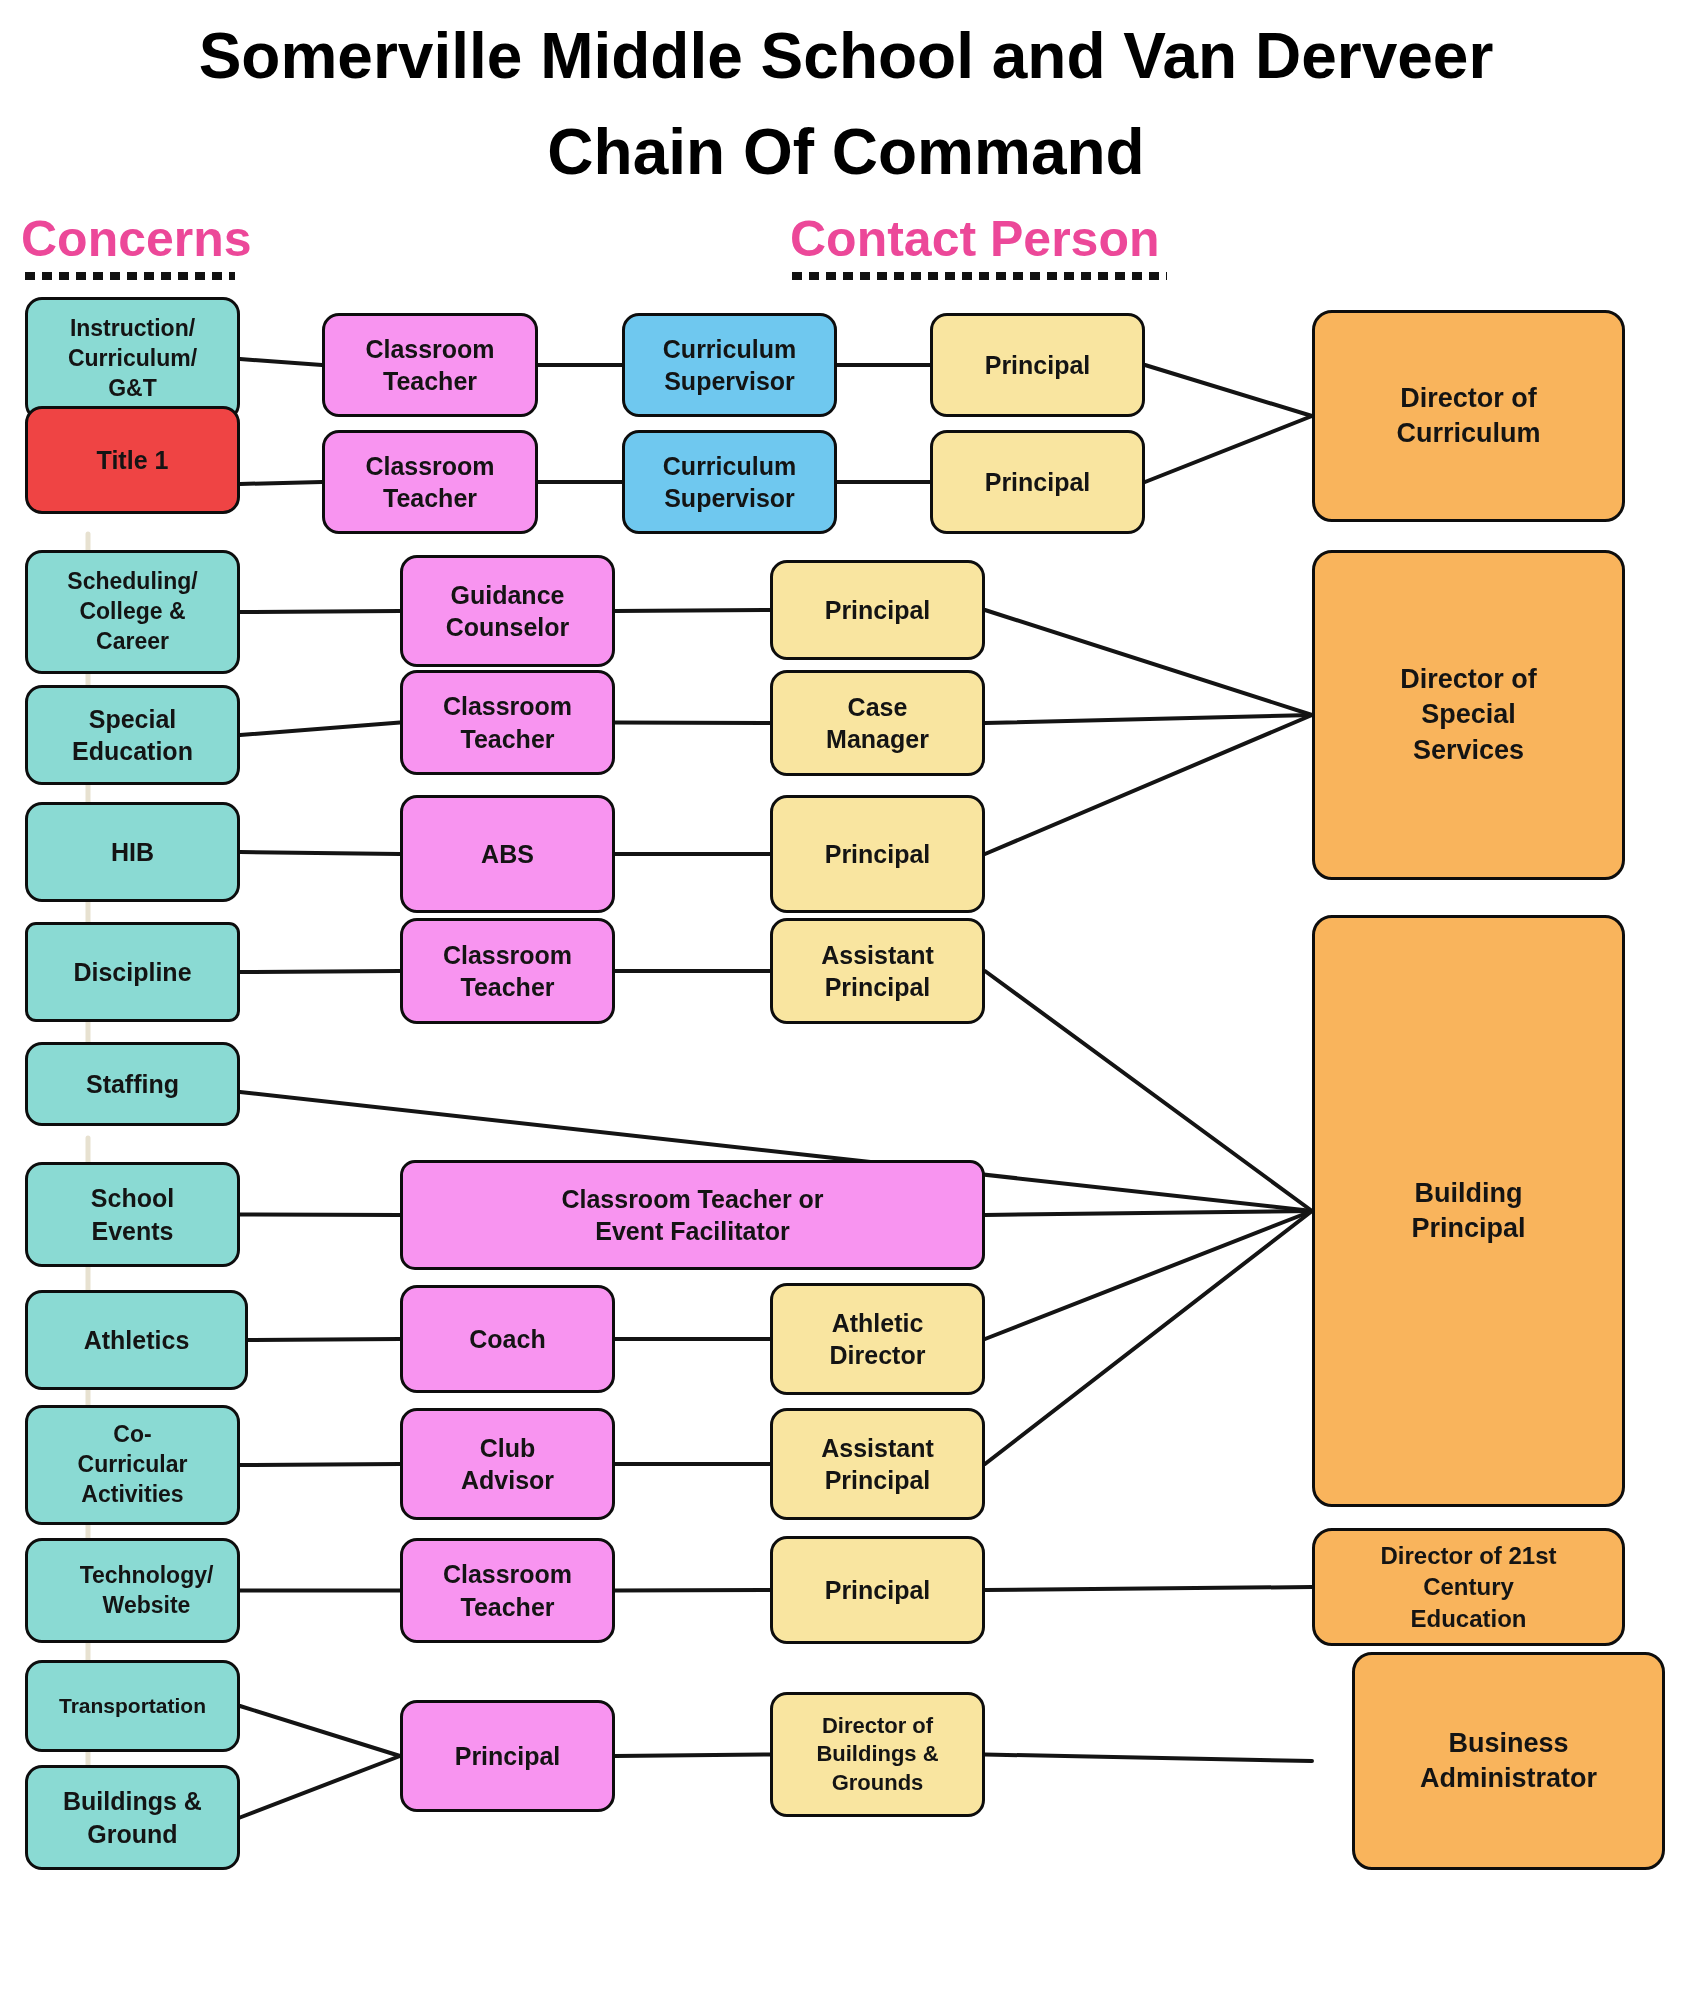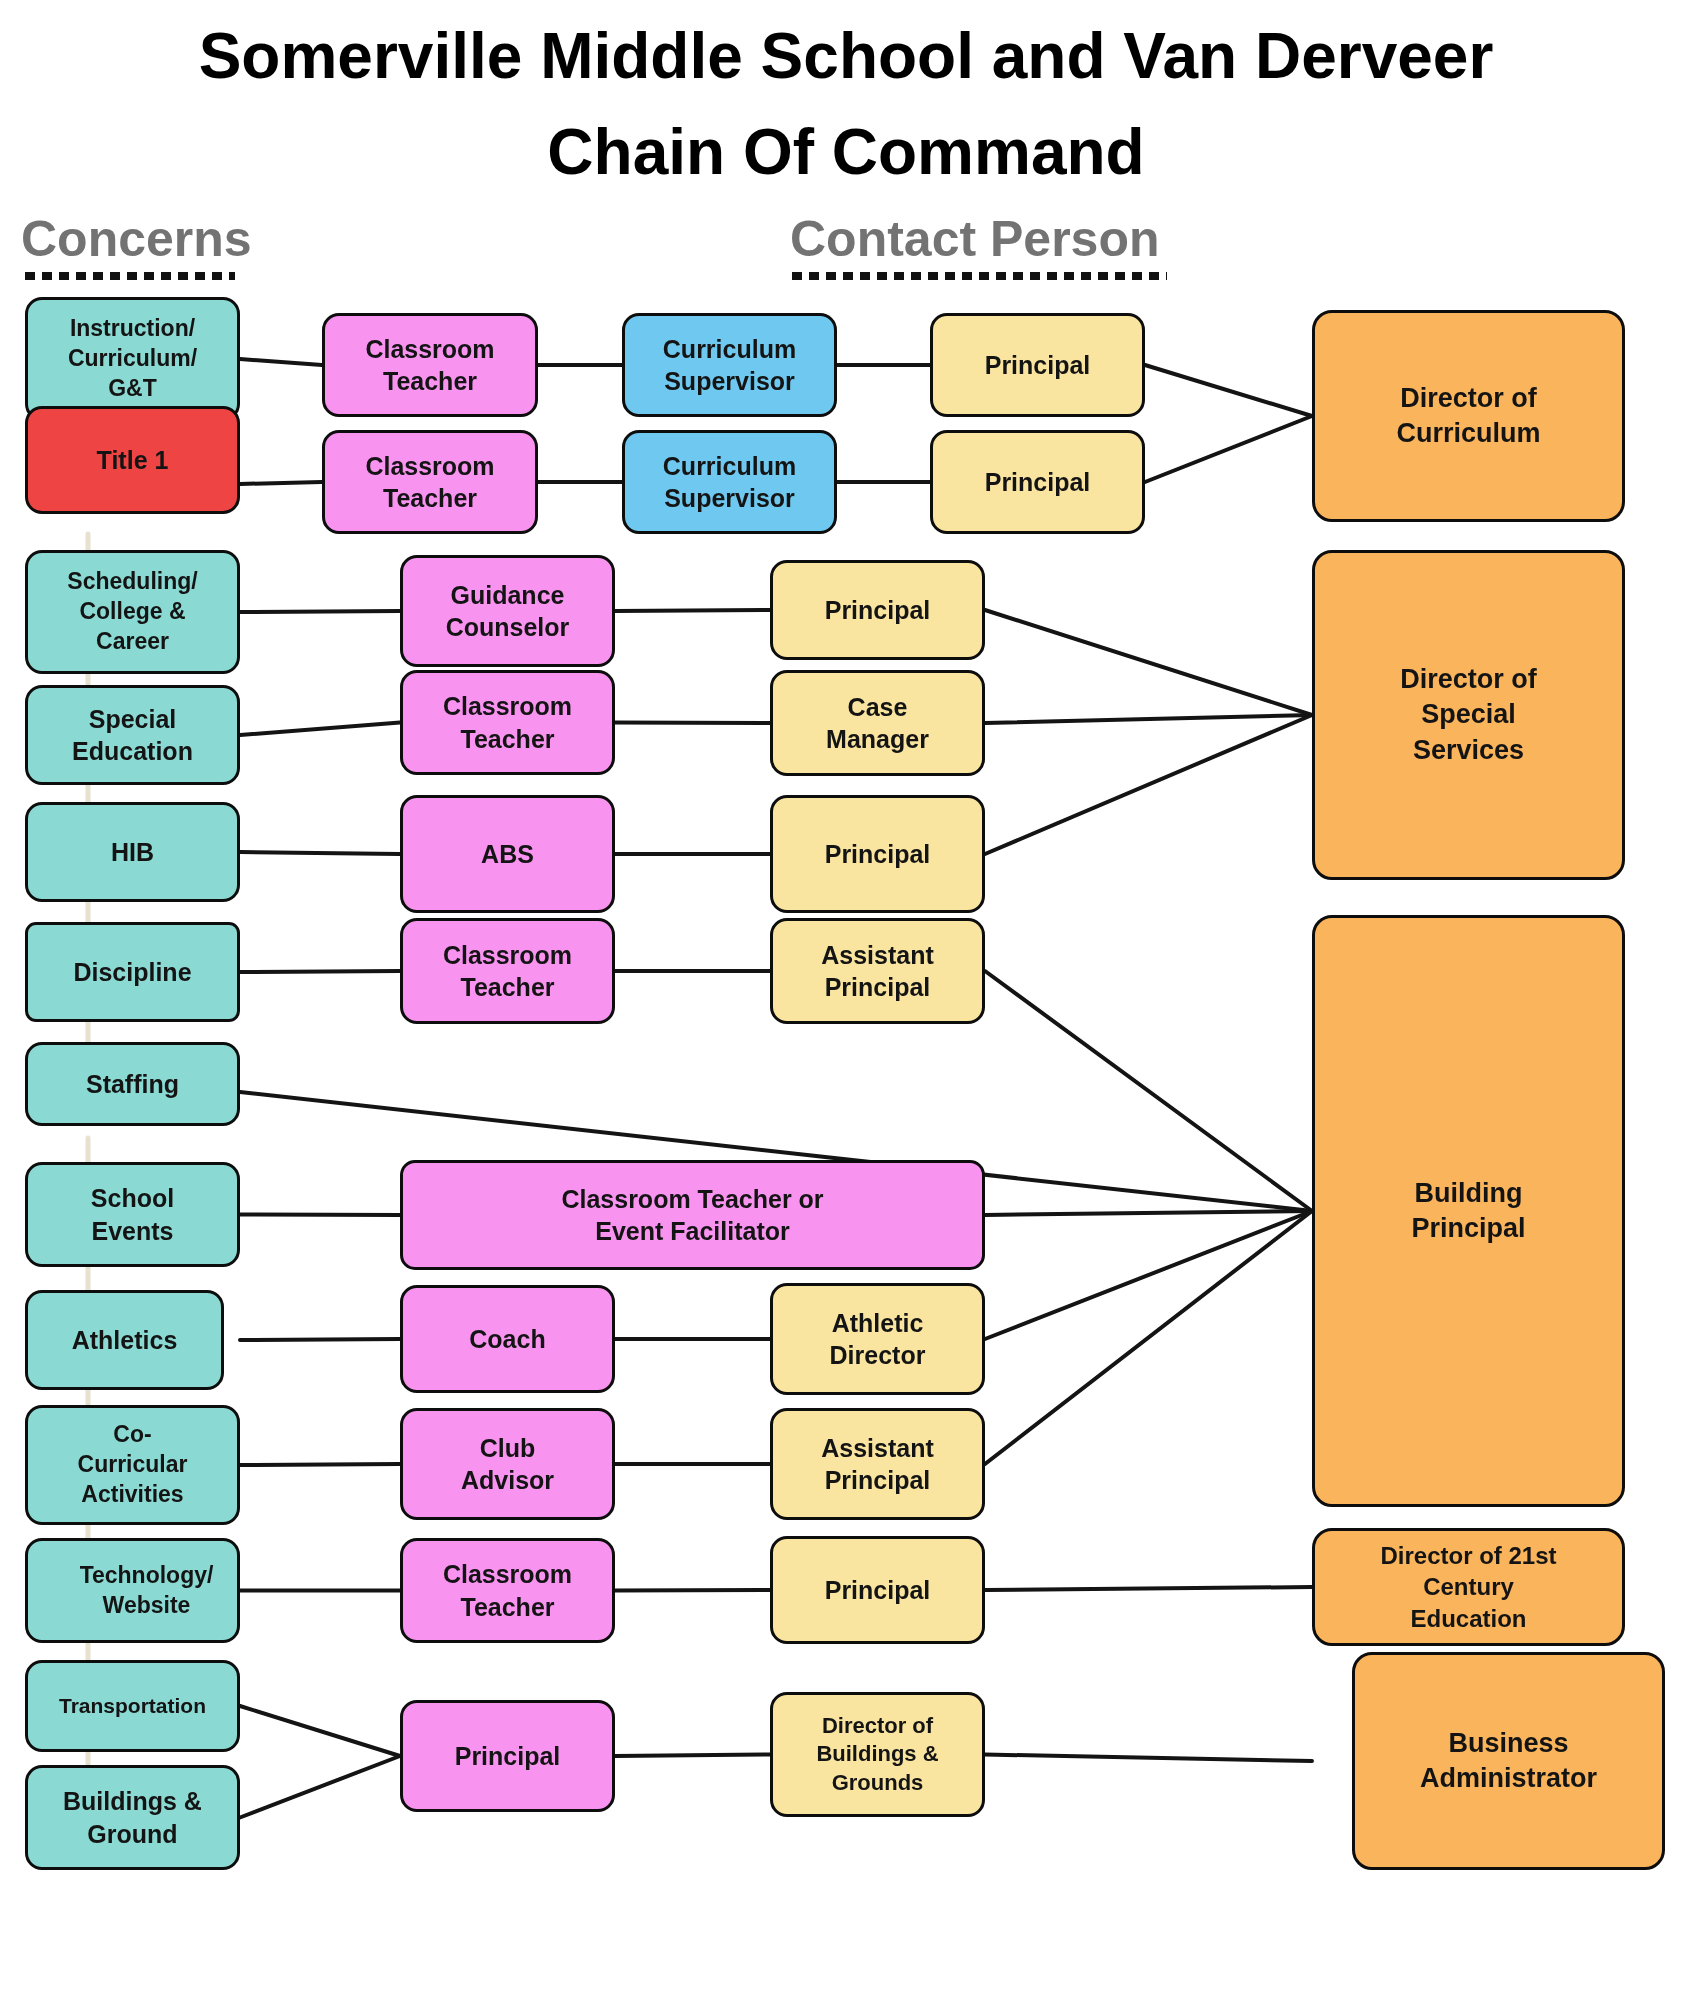--- a/index.html
+++ b/index.html
@@ -12,21 +12,21 @@
     position:absolute;z-index:2;display:flex;align-items:center;justify-content:center;
     text-align:center;white-space:pre-line;font-weight:700;font-size:25px;line-height:1.3;
     color:#141414;border:3.5px solid #0d0d0d;border-radius:17px;box-sizing:border-box;padding:4px;
   }
   .node.orange{font-size:27px;border-radius:20px;}
   .node.wide{border-radius:15px;}
   .title{
     position:absolute;left:0;top:8px;width:1692px;z-index:2;text-align:center;
     font-weight:700;font-size:64px;line-height:1.5;color:#000;letter-spacing:0px;
   }
-  .col-header{position:absolute;z-index:2;font-weight:700;font-size:50px;color:#737373;}
+  .col-header{position:absolute;z-index:2;font-weight:700;font-size:50px;color:#ec4899;}
   .dash{
     position:absolute;z-index:2;height:8px;
     background:repeating-linear-gradient(90deg,#111 0 10px,transparent 10px 17px);
   }
 </style>
 </head>
 <body>
 
 <div class="canvas" id="canvas">
 
@@ -99,21 +99,21 @@
     <div class="node teal" style="left: 25px; top: 550px; width: 215px; height: 124px; background: rgb(138, 218, 211); font-size: 23px;">Scheduling/
 College &amp;
 Career</div>
     <div class="node teal" style="left: 25px; top: 685px; width: 215px; height: 100px; background: rgb(138, 218, 211);">Special
 Education</div>
     <div class="node teal" style="left: 25px; top: 802px; width: 215px; height: 100px; background: rgb(138, 218, 211);">HIB</div>
     <div class="node teal" style="left: 25px; top: 922px; width: 215px; height: 100px; background: rgb(138, 218, 211); border-radius: 11px;">Discipline</div>
     <div class="node teal" style="left: 25px; top: 1042px; width: 215px; height: 84px; background: rgb(138, 218, 211);">Staffing</div>
     <div class="node teal" style="left: 25px; top: 1162px; width: 215px; height: 105px; background: rgb(138, 218, 211);">School
 Events</div>
-    <div class="node teal" style="left: 25px; top: 1290px; width: 199px; height: 100px; background: rgb(138, 218, 211);">Athletics</div>
+    <div class="node teal" style="left: 25px; top: 1290px; width: 223px; height: 100px; background: rgb(138, 218, 211);">Athletics</div>
     <div class="node teal" style="left: 25px; top: 1405px; width: 215px; height: 120px; background: rgb(138, 218, 211); font-size: 23px;">Co-
 Curricular
 Activities</div>
     <div class="node teal" style="left: 25px; top: 1538px; width: 215px; height: 105px; background: rgb(138, 218, 211); font-size: 23px; padding-left: 32px;">Technology/
 Website</div>
     <div class="node teal" style="left: 25px; top: 1660px; width: 215px; height: 92px; background: rgb(138, 218, 211); font-size: 21px;">Transportation</div>
     <div class="node teal" style="left: 25px; top: 1765px; width: 215px; height: 105px; background: rgb(138, 218, 211);">Buildings &amp;
 Ground</div>
     <div class="node pink" style="left: 322px; top: 313px; width: 216px; height: 104px; background: rgb(248, 148, 240);">Classroom
 Teacher</div>

